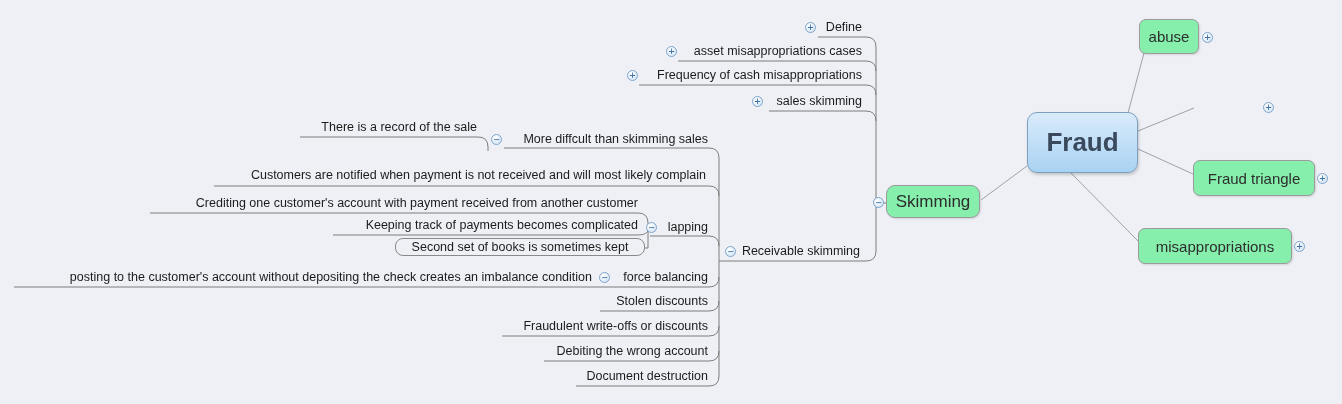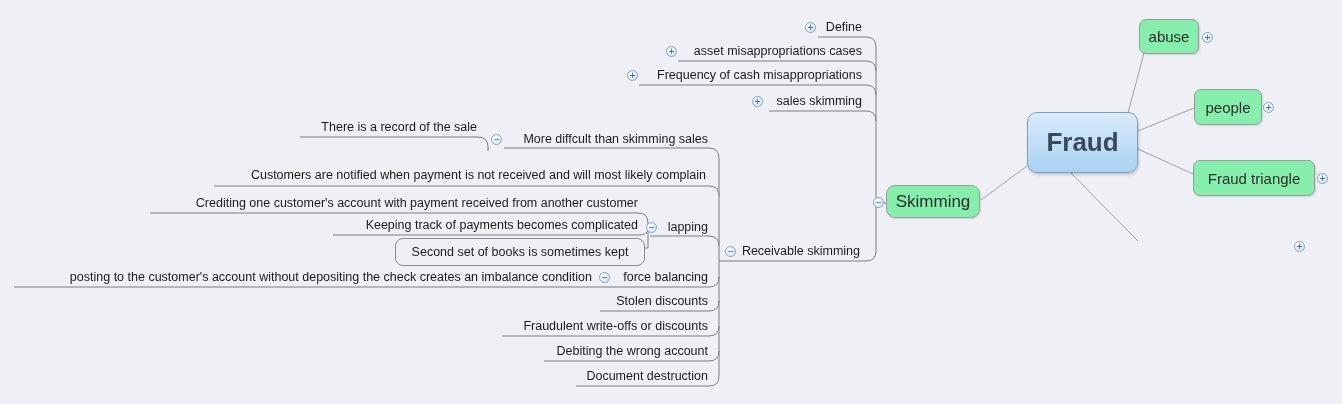--- a/index.html
+++ b/index.html
@@ -99,26 +99,26 @@
     <path class="branch" d="M1138,149 L1193,174"></path>
     <path class="branch" d="M1070,172 L1138,241"></path>
     <path class="branch" d="M981,200 L1027,166"></path>
   </svg>
 
   <div class="root" style="left:1027px;top:112px;width:111px;height:61px;">Fraud</div>
 
   <div class="box" style="left:1139px;top:19px;width:60px;height:35px;">abuse</div>
   <span class="exp" style="left:1202px;top:32px;">+</span>
 
-  <div class="box" style="left:1194px;top:89px;width:68px;height:36px;">people</div>
   <span class="exp" style="left:1263px;top:102px;">+</span>
 
   <div class="box" style="left:1193px;top:160px;width:122px;height:36px;">Fraud triangle</div>
   <span class="exp" style="left:1317px;top:173px;">+</span>
 
+  <div class="box" style="left:1138px;top:228px;width:154px;height:36px;">misappropriations</div>
   <span class="exp" style="left:1294px;top:241px;">+</span>
 
   <div class="box skim" style="left:886px;top:185px;width:94px;height:33px;">Skimming</div>
   <span class="exp" style="left:873px;top:197px;">−</span>
 
   <div class="t" style="right:480px;top:27px;">Define</div>
   <span class="exp" style="left:805px;top:22px;">+</span>
 
   <div class="t" style="right:480px;top:51px;">asset misappropriations cases</div>
   <span class="exp" style="left:666px;top:46px;">+</span>
@@ -145,17 +145,17 @@
 
   <div class="t" style="right:634px;top:301px;">Stolen discounts</div>
   <div class="t" style="right:634px;top:326px;">Fraudulent write-offs or discounts</div>
   <div class="t" style="right:634px;top:351px;">Debiting the wrong account</div>
   <div class="t" style="right:634px;top:376px;">Document destruction</div>
 
   <div class="t" style="right:865px;top:127px;">There is a record of the sale</div>
 
   <div class="t" style="right:704px;top:225px;">Keeping track of payments becomes complicated</div>
   <div class="t" style="right:704px;top:203px;">Crediting one customer's account with payment received from another customer</div>
-  <div class="box sub" style="left:395px;top:238px;width:250px;height:28px;">Second set of books is sometimes kept</div>
+  <div class="box sub" style="left:395px;top:238px;width:250px;height:18px;">Second set of books is sometimes kept</div>
 
   <div class="t" style="right:750px;top:277px;">posting to the customer's account without depositing the check creates an imbalance condition</div>
 
 </div>
 
 </body></html>

